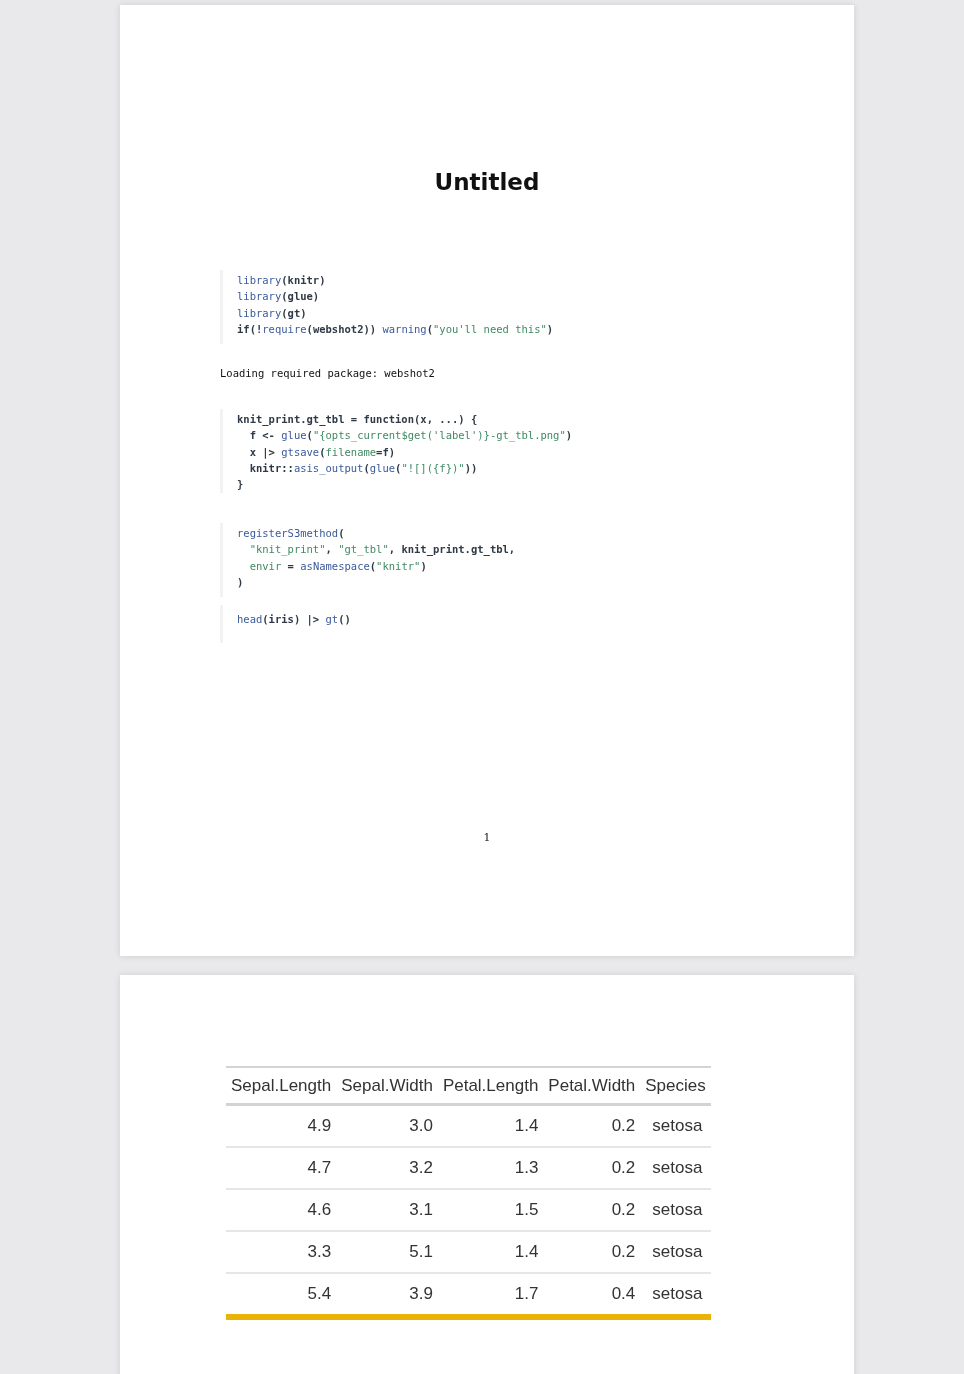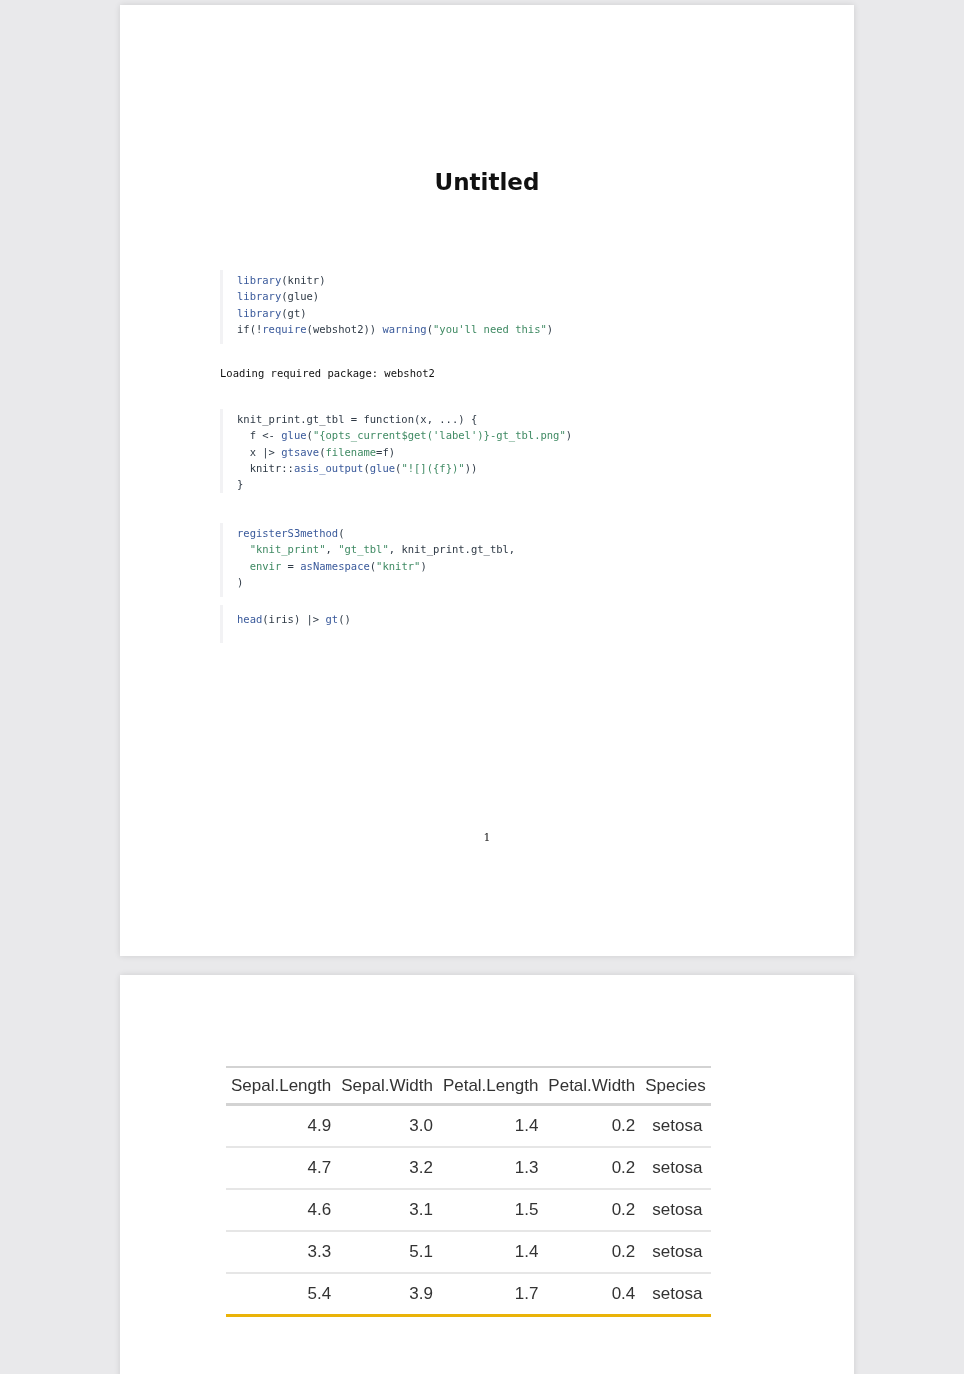--- a/index.html
+++ b/index.html
@@ -9,23 +9,23 @@
   .page2 { top:975px; height:420px; }
   .title { position:absolute; top:132px; left:0; width:734px; text-align:center; font-family:"DejaVu Sans", sans-serif; font-weight:bold; font-size:23px; color:#111;margin-top:32px; }
   .code { position:absolute; left:100px; border-left:3px solid #f2f2f4; background:#ffffff; padding:0 0 0 14px; font-family:"DejaVu Sans Mono", monospace; font-size:10.5px; line-height:16.3px; white-space:pre; color:#2f3a46; }
   .c1 { top:265px; height:72px; padding-top:2px; }
   .out { position:absolute; left:100px; top:362px; font-family:"DejaVu Sans Mono", monospace; font-size:10.5px; color:#111; white-space:pre; }
   .c2 { top:404px; height:82px; padding-top:2px; }
   .c3 { top:518px; height:72px; padding-top:2px; }
   .c4 { top:600px; height:32px; padding-top:6px; }
   .fn { color:#3a5a9b; }
   .str { color:#3f8a63; }
-  .kw { color:#2f3a46; font-weight:normal; }
+  .kw { color:#2f3a46; font-weight:bold; }
   .pagenum { position:absolute; top:826px; left:0; width:734px; text-align:center; font-size:11px; color:#222; }
-  table.gt { position:absolute; left:106px; top:91px; border-collapse:collapse; font-family:"Liberation Sans", sans-serif; font-size:17px; color:#333; border-top:2px solid #d3d3d3; border-bottom:3px solid #eab308; }
+  table.gt { position:absolute; left:106px; top:91px; border-collapse:collapse; font-family:"Liberation Sans", sans-serif; font-size:17px; color:#333; border-top:2px solid #d3d3d3; border-bottom:6px solid #eab308; }
   table.gt th { font-weight:normal; padding:8px 5px 7px 5px; border-bottom:3px solid #d3d3d3; text-align:center; }
   table.gt td { padding:10px 5px 10px 5px; border-bottom:2px solid #e6e6e6; text-align:right; height:18px; }
   table.gt td.sp { text-align:left; padding-left:12px; }
   table.gt tr:last-child td { border-bottom:none; }
 </style>
 </head>
 <body>
 
 <div class="page page1">
   <div class="title">Untitled</div>

